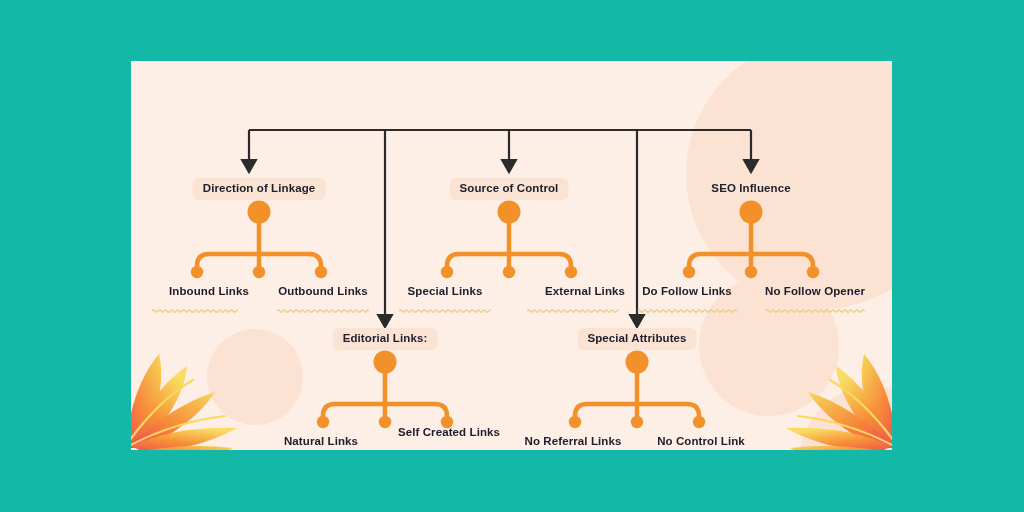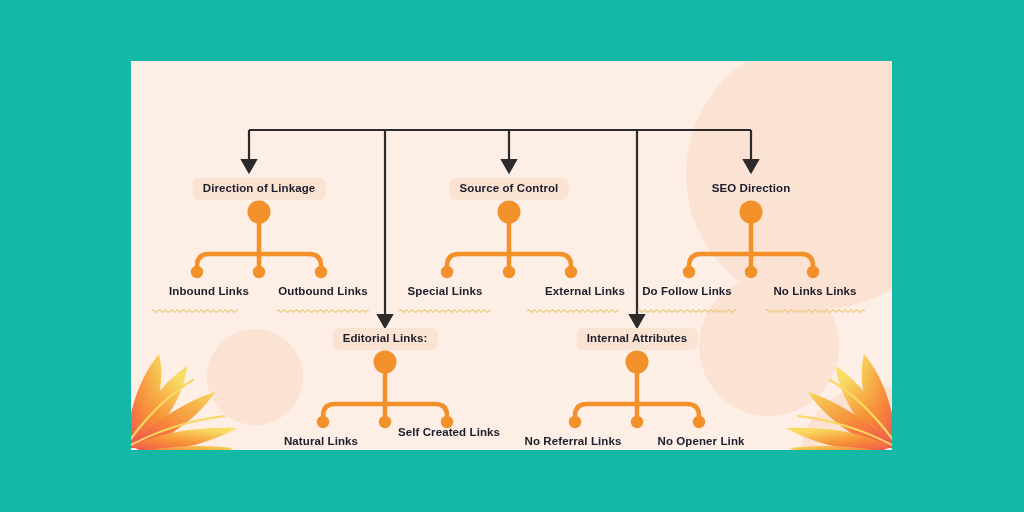--- a/index.html
+++ b/index.html
@@ -203,35 +203,35 @@
           </svg></div>
         <div class="chip" style="left: 378px; top: 117px;">Source of Control</div>
         <div class="leaf-label" style="left: 314px; top: 224px;">Special Links</div>
         <div class="squiggle" style="left: 314px; top: 238px; width: 92.4px;"><svg width="92.39999999999999" height="5" viewBox="0 0 92.39999999999999 5">
             <path d="M0,3 q1.5,-2.4 3,0 q1.5,2.4 3,0 q1.5,-2.4 3,0 q1.5,2.4 3,0 q1.5,-2.4 3,0 q1.5,2.4 3,0 q1.5,-2.4 3,0 q1.5,2.4 3,0 q1.5,-2.4 3,0 q1.5,2.4 3,0 q1.5,-2.4 3,0 q1.5,2.4 3,0 q1.5,-2.4 3,0 q1.5,2.4 3,0 q1.5,-2.4 3,0 q1.5,2.4 3,0 q1.5,-2.4 3,0 q1.5,2.4 3,0 q1.5,-2.4 3,0 q1.5,2.4 3,0 q1.5,-2.4 3,0 q1.5,2.4 3,0 q1.5,-2.4 3,0 q1.5,2.4 3,0 q1.5,-2.4 3,0 q1.5,2.4 3,0 q1.5,-2.4 3,0 q1.5,2.4 3,0 q1.5,-2.4 3,0 q1.5,2.4 3,0 q1.5,-2.4 3,0 q1.5,2.4 3,0" stroke="#e8c878" stroke-width="1.3" fill="none"></path>
           </svg></div>
         <div class="leaf-label" style="left: 442px; top: 224px; padding-left: 24px;">External Links</div>
         <div class="squiggle" style="left: 442px; top: 238px; width: 92.4px;"><svg width="92.39999999999999" height="5" viewBox="0 0 92.39999999999999 5">
             <path d="M0,3 q1.5,-2.4 3,0 q1.5,2.4 3,0 q1.5,-2.4 3,0 q1.5,2.4 3,0 q1.5,-2.4 3,0 q1.5,2.4 3,0 q1.5,-2.4 3,0 q1.5,2.4 3,0 q1.5,-2.4 3,0 q1.5,2.4 3,0 q1.5,-2.4 3,0 q1.5,2.4 3,0 q1.5,-2.4 3,0 q1.5,2.4 3,0 q1.5,-2.4 3,0 q1.5,2.4 3,0 q1.5,-2.4 3,0 q1.5,2.4 3,0 q1.5,-2.4 3,0 q1.5,2.4 3,0 q1.5,-2.4 3,0 q1.5,2.4 3,0 q1.5,-2.4 3,0 q1.5,2.4 3,0 q1.5,-2.4 3,0 q1.5,2.4 3,0 q1.5,-2.4 3,0 q1.5,2.4 3,0 q1.5,-2.4 3,0 q1.5,2.4 3,0 q1.5,-2.4 3,0 q1.5,2.4 3,0" stroke="#e8c878" stroke-width="1.3" fill="none"></path>
           </svg></div>
-        <div class="chip" style="left: 620px; top: 117px;">SEO Direction</div>
+        <div class="chip" style="left: 620px; top: 117px;">SEO Influence</div>
         <div class="leaf-label" style="left: 556px; top: 224px; text-align: center;">Do Follow Links</div>
         <div class="squiggle" style="left: 556px; top: 238px; width: 99px;"><svg width="99" height="5" viewBox="0 0 99 5">
             <path d="M0,3 q1.5,-2.4 3,0 q1.5,2.4 3,0 q1.5,-2.4 3,0 q1.5,2.4 3,0 q1.5,-2.4 3,0 q1.5,2.4 3,0 q1.5,-2.4 3,0 q1.5,2.4 3,0 q1.5,-2.4 3,0 q1.5,2.4 3,0 q1.5,-2.4 3,0 q1.5,2.4 3,0 q1.5,-2.4 3,0 q1.5,2.4 3,0 q1.5,-2.4 3,0 q1.5,2.4 3,0 q1.5,-2.4 3,0 q1.5,2.4 3,0 q1.5,-2.4 3,0 q1.5,2.4 3,0 q1.5,-2.4 3,0 q1.5,2.4 3,0 q1.5,-2.4 3,0 q1.5,2.4 3,0 q1.5,-2.4 3,0 q1.5,2.4 3,0 q1.5,-2.4 3,0 q1.5,2.4 3,0 q1.5,-2.4 3,0 q1.5,2.4 3,0 q1.5,-2.4 3,0 q1.5,2.4 3,0 q1.5,-2.4 3,0 q1.5,2.4 3,0" stroke="#e8c878" stroke-width="1.3" fill="none"></path>
           </svg></div>
-        <div class="leaf-label" style="left: 684px; top: 224px;">No Links Links</div>
+        <div class="leaf-label" style="left: 684px; top: 224px;">No Follow Opener</div>
         <div class="squiggle" style="left: 684px; top: 238px; width: 99px;"><svg width="99" height="5" viewBox="0 0 99 5">
             <path d="M0,3 q1.5,-2.4 3,0 q1.5,2.4 3,0 q1.5,-2.4 3,0 q1.5,2.4 3,0 q1.5,-2.4 3,0 q1.5,2.4 3,0 q1.5,-2.4 3,0 q1.5,2.4 3,0 q1.5,-2.4 3,0 q1.5,2.4 3,0 q1.5,-2.4 3,0 q1.5,2.4 3,0 q1.5,-2.4 3,0 q1.5,2.4 3,0 q1.5,-2.4 3,0 q1.5,2.4 3,0 q1.5,-2.4 3,0 q1.5,2.4 3,0 q1.5,-2.4 3,0 q1.5,2.4 3,0 q1.5,-2.4 3,0 q1.5,2.4 3,0 q1.5,-2.4 3,0 q1.5,2.4 3,0 q1.5,-2.4 3,0 q1.5,2.4 3,0 q1.5,-2.4 3,0 q1.5,2.4 3,0 q1.5,-2.4 3,0 q1.5,2.4 3,0 q1.5,-2.4 3,0 q1.5,2.4 3,0 q1.5,-2.4 3,0 q1.5,2.4 3,0" stroke="#e8c878" stroke-width="1.3" fill="none"></path>
           </svg></div>
         <div class="chip" style="left: 254px; top: 267px; text-align: right;">Editorial Links:</div>
         <div class="leaf-label" style="left: 190px; top: 374px;">Natural Links</div>
         <div class="squiggle" style="left: 190px; top: 388px; width: 85.8px;"></div>
         <div class="leaf-label" style="left: 318px; top: 365px;">Self Created Links</div>
         <div class="squiggle" style="left: 318px; top: 388px; width: 118.8px;"></div>
-        <div class="chip" style="left: 506px; top: 267px;">Internal Attributes</div>
+        <div class="chip" style="left: 506px; top: 267px;">Special Attributes</div>
         <div class="leaf-label" style="left: 442px; top: 374px;">No Referral Links</div>
         <div class="squiggle" style="left: 442px; top: 388px; width: 105.6px;"></div>
-        <div class="leaf-label" style="left: 570px; top: 374px;">No Opener Link</div>
+        <div class="leaf-label" style="left: 570px; top: 374px;">No Control Link</div>
         <div class="squiggle" style="left: 570px; top: 388px; width: 92.4px;"></div>
       </div>
 
   </div>
 </div>
 
 </body></html>

